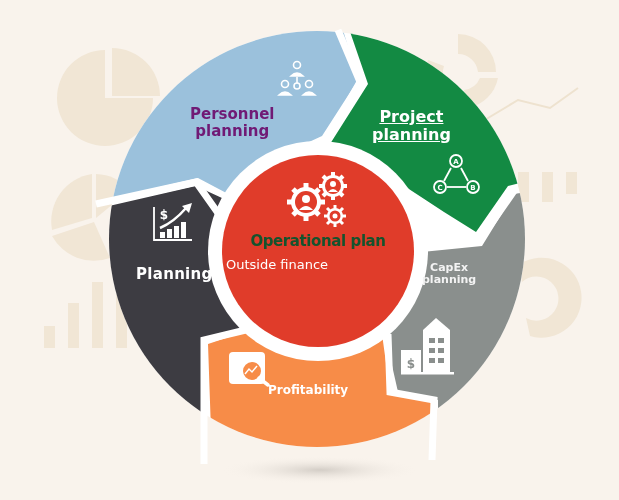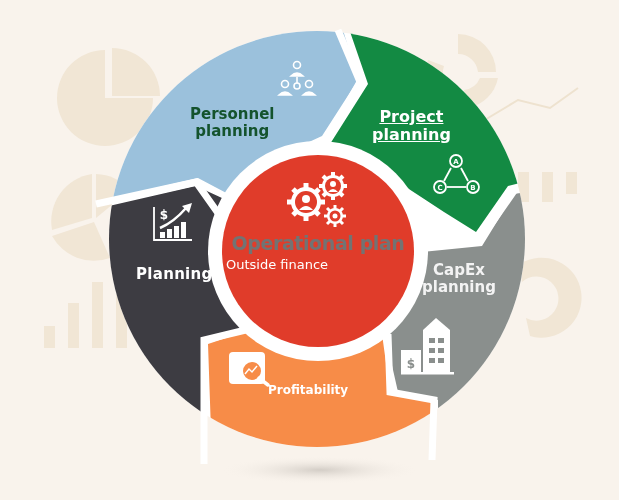--- a/index.html
+++ b/index.html
@@ -8,27 +8,27 @@
     background: #f9f3ec;
     font-family: "DejaVu Sans", "Liberation Sans", sans-serif;
     position: relative;
   }
   #stage { position: absolute; left: 0; top: 0; width: 619px; height: 500px; }
   .lbl {
     position: absolute; color: #ffffff; font-weight: bold; text-align: center;
     line-height: 1.12; white-space: nowrap;
   }
   .lbl span { display: block; }
-  #lbl-personnel { left: 190px; top: 106px; font-size: 15px; color: #14532d; }
+  #lbl-personnel { left: 190px; top: 106px; font-size: 15px; color: #701a75; }
   #lbl-project { left: 372px; top: 108px; font-size: 16px; text-decoration: underline; }
-  #lbl-capex { left: 422px; top: 262px; font-size: 15px; color: #f3f3f3; }
+  #lbl-capex { left: 422px; top: 262px; font-size: 11px; color: #f3f3f3; }
   #lbl-profit { left: 268px; top: 384px; font-size: 12px; }
   #lbl-revenue { left: 136px; top: 266px; font-size: 15px; letter-spacing: 0.3px; }
   #center-title { position: absolute; left: 226px; top: 232px; width: 184px; text-align: center;
-    color: #737373; font-weight: bold; font-size: 19px; letter-spacing: -0.4px; white-space: nowrap; }
+    color: #14532d; font-weight: bold; font-size: 15px; letter-spacing: -0.4px; white-space: nowrap; }
   #center-sub { position: absolute; left: 226px; top: 257px; width: 184px; text-align: left;
     color: #fff; font-size: 13px; white-space: nowrap; }
 </style>
 </head>
 <body>
 
 <div id="stage">
 <svg width="619" height="500" viewBox="0 0 619 500">
   <defs>
     <clipPath id="outerClip">

